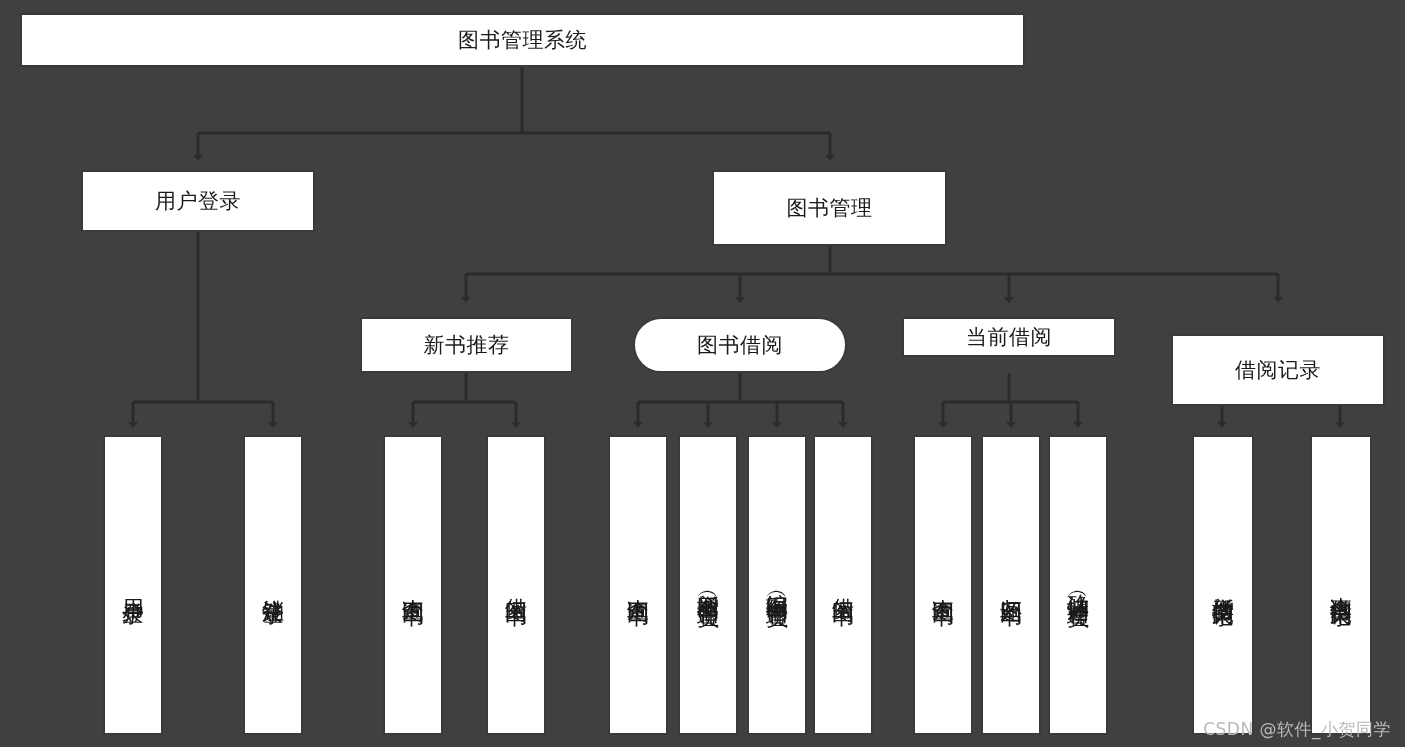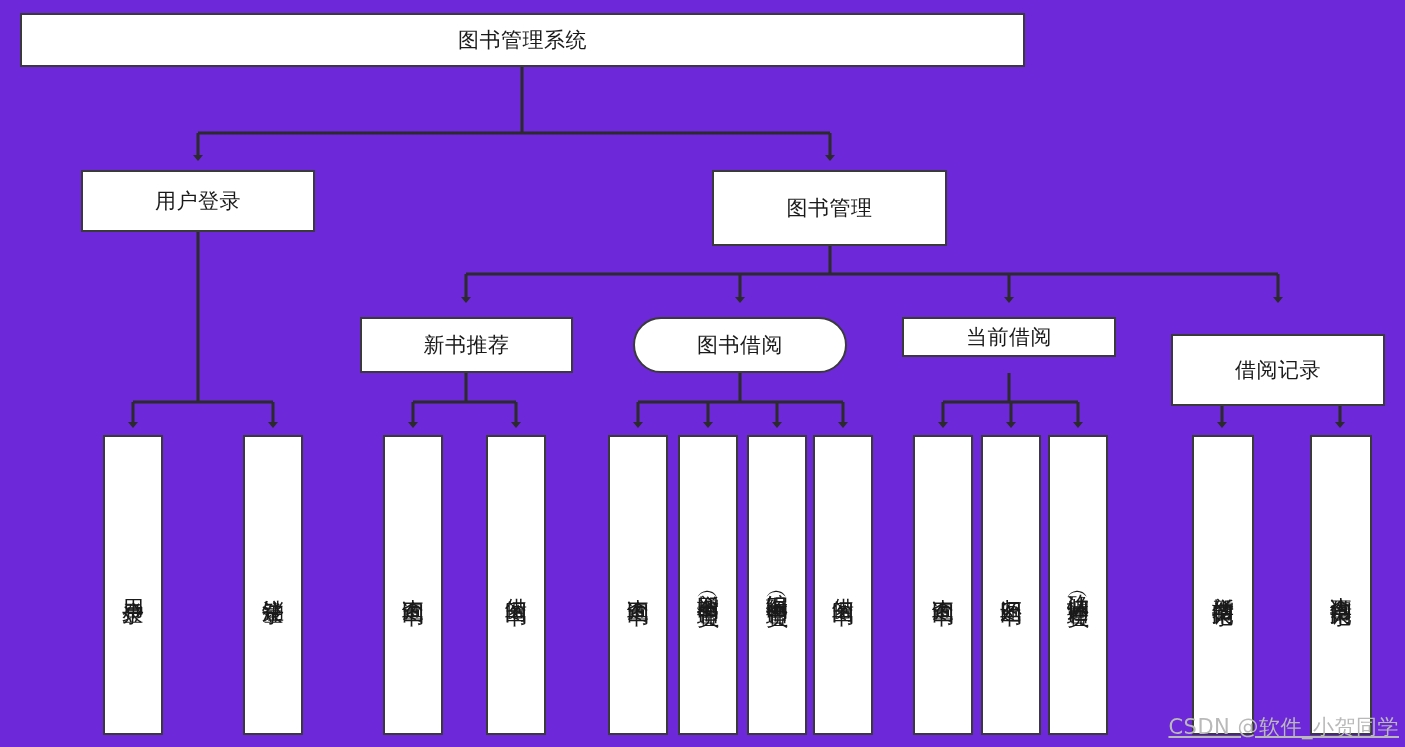--- a/index.html
+++ b/index.html
@@ -7,21 +7,21 @@
     padding: 0;
     background: #ffffff;
   }
   body {
     font-family: "DejaVu Sans", "Liberation Sans", sans-serif;
   }
   #canvas {
     position: relative;
     width: 1405px;
     height: 747px;
-    background: #6d28d9;
+    background: #404040;
     overflow: hidden;
   }
   #wires {
     position: absolute;
     left: 0;
     top: 0;
     width: 1405px;
     height: 747px;
   }
   .node {
@@ -48,28 +48,27 @@
     padding: 6px 0;
   }
   .node.v .vtext {
     writing-mode: vertical-rl;
     text-orientation: upright;
     display: block;
     white-space: nowrap;
   }
   .watermark {
     position: absolute;
-    right: 6px;
+    right: 14px;
     bottom: 6px;
-    font-size: 21px;
+    font-size: 17px;
     color: #b9b9b9;
     letter-spacing: 0.5px;
     white-space: nowrap;
     pointer-events: none;
-    text-decoration: underline;
   }
 </style>
 </head>
 <body>
 
 <div id="canvas">
 
   <svg id="wires" viewBox="0 0 1405 747" xmlns="http://www.w3.org/2000/svg">
     <defs>
       <marker id="arrow" markerWidth="10" markerHeight="10" refX="3" refY="5" orient="auto" markerUnits="userSpaceOnUse">

